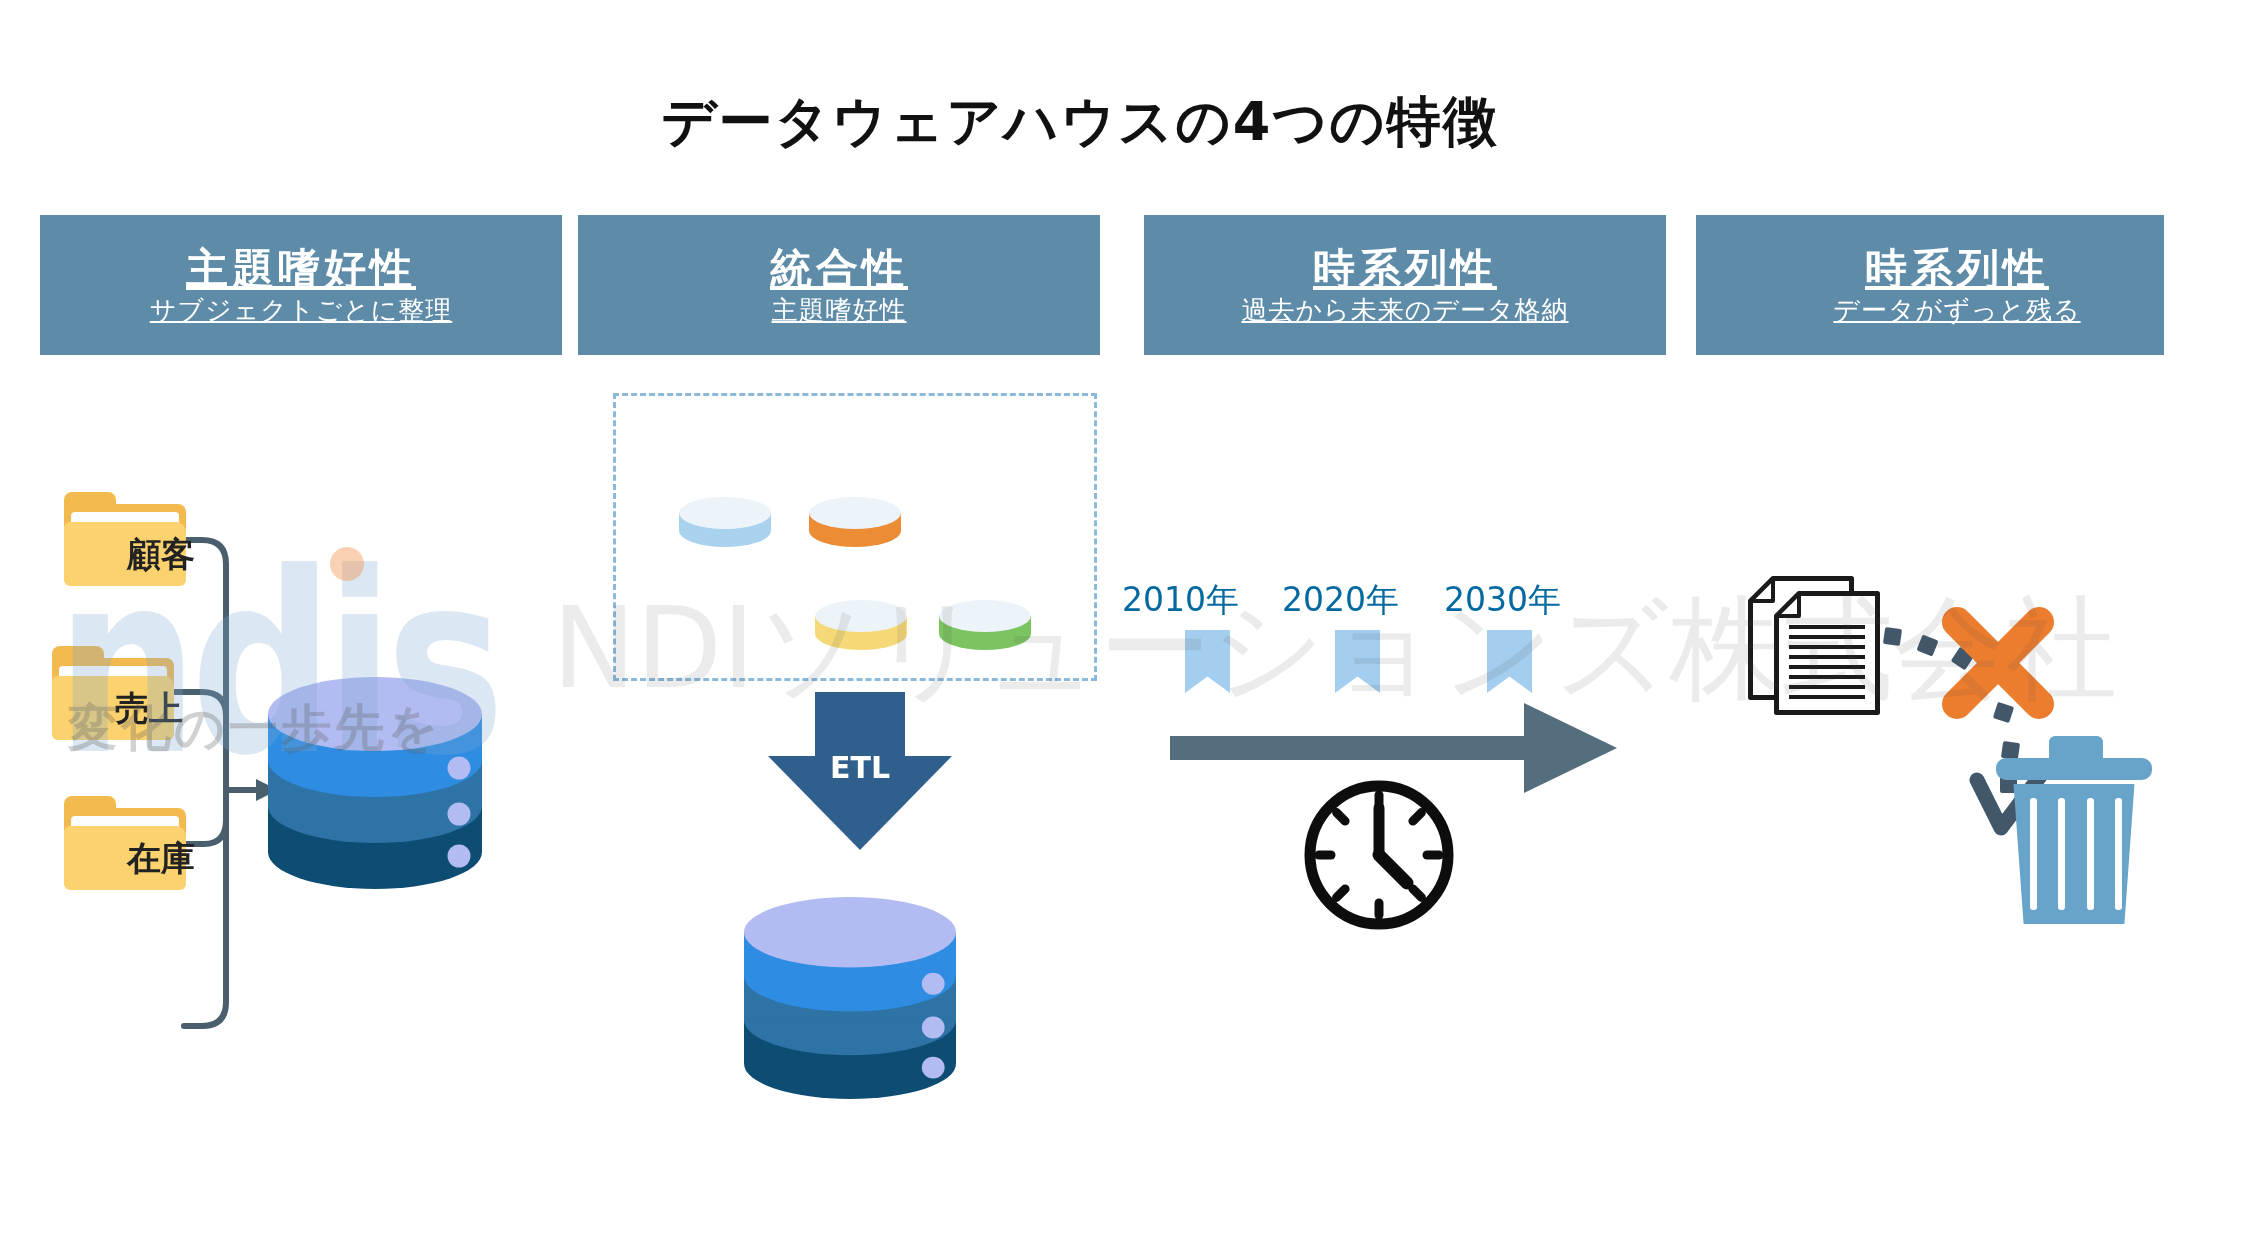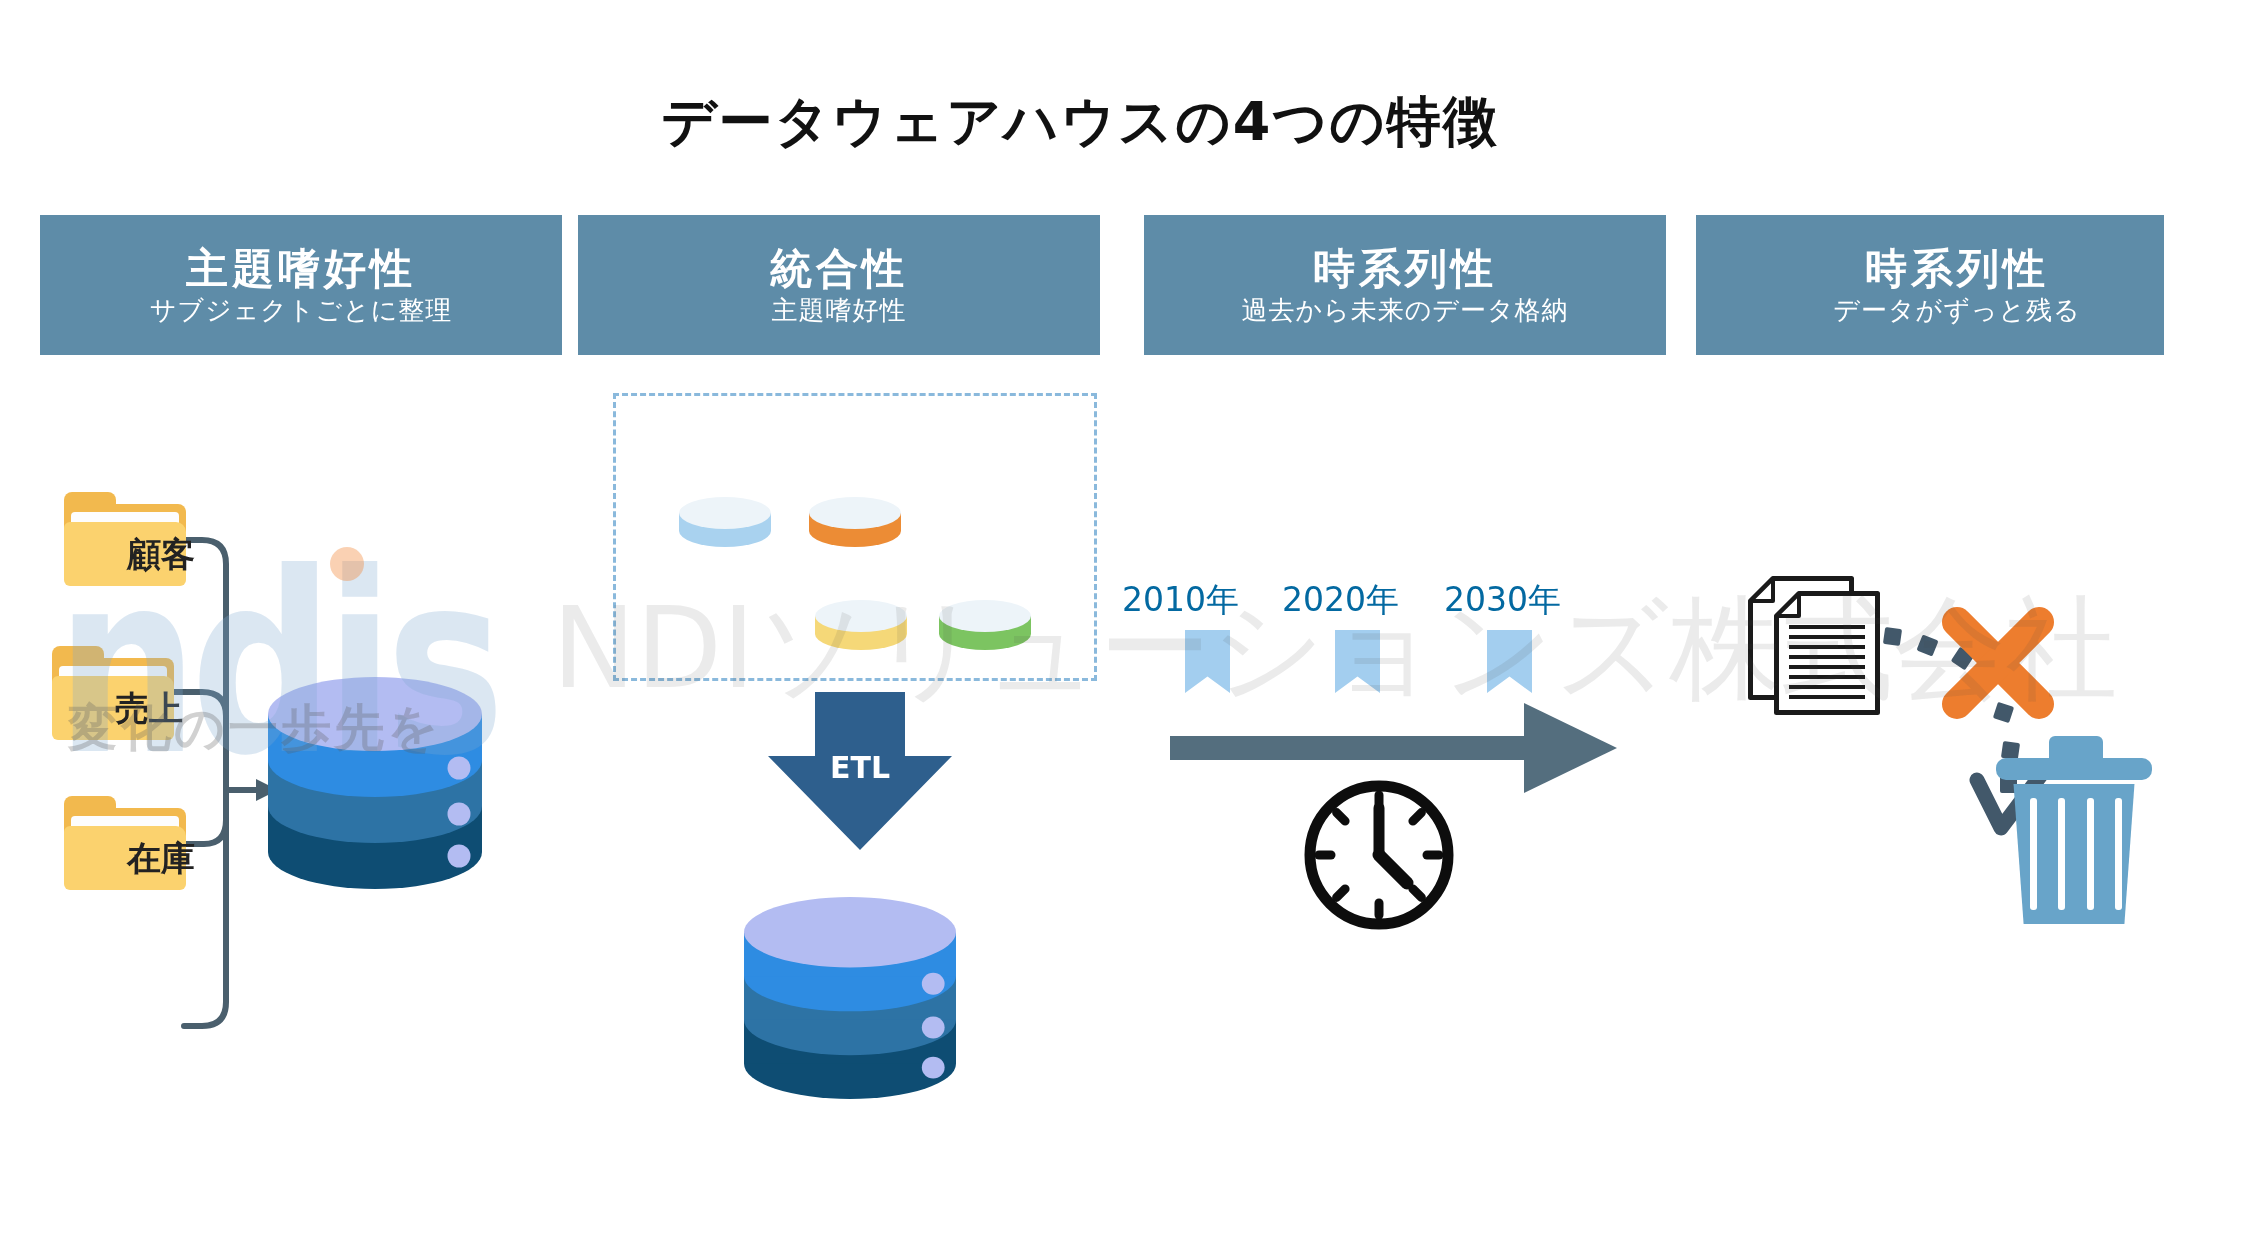--- a/index.html
+++ b/index.html
@@ -5,21 +5,21 @@
   html,body{margin:0;padding:0;background:#fff;}
   .stage{position:relative;width:2164px;height:1242px;background:#ffffff;overflow:hidden;
          font-family:"DejaVu Sans","Liberation Sans",sans-serif;}
 
   
   .title{position:absolute;left:0;top:86px;width:2160px;margin:0;text-align:center;
          font-size:54px;font-weight:bold;color:#111;letter-spacing:2px;z-index:1;}
 
   
   .hdr{position:absolute;top:215px;width:522px;height:140px;background:#5e8ca8;color:#fff;
-       display:flex;flex-direction:column;align-items:center;justify-content:center;gap:7px;z-index:1;}
+       display:flex;flex-direction:column;align-items:center;justify-content:center;gap:7px;z-index:1;text-decoration:underline;}
   .hdr .h{font-size:42px;font-weight:bold;letter-spacing:4px;line-height:1;}
   .hdr .s{font-size:26px;letter-spacing:1px;line-height:1;}
 
   
   .wm{position:absolute;z-index:2;pointer-events:none;white-space:nowrap;line-height:1;}
   .wm-logo{left:56px;top:540px;font-size:250px;font-weight:bold;letter-spacing:-10px;
            color:rgba(125,170,210,0.28);transform:scaleX(.8);transform-origin:left top;}
   .wm-dot{left:330px;top:547px;width:34px;height:34px;border-radius:50%;background:rgba(242,140,66,0.40);}
   .wm-tagline{left:68px;top:703px;font-size:50px;font-weight:600;letter-spacing:3px;color:rgba(90,90,90,0.28);}
   .wm-company{left:552px;top:592px;font-size:112px;font-weight:500;color:rgba(70,70,70,0.11);}

